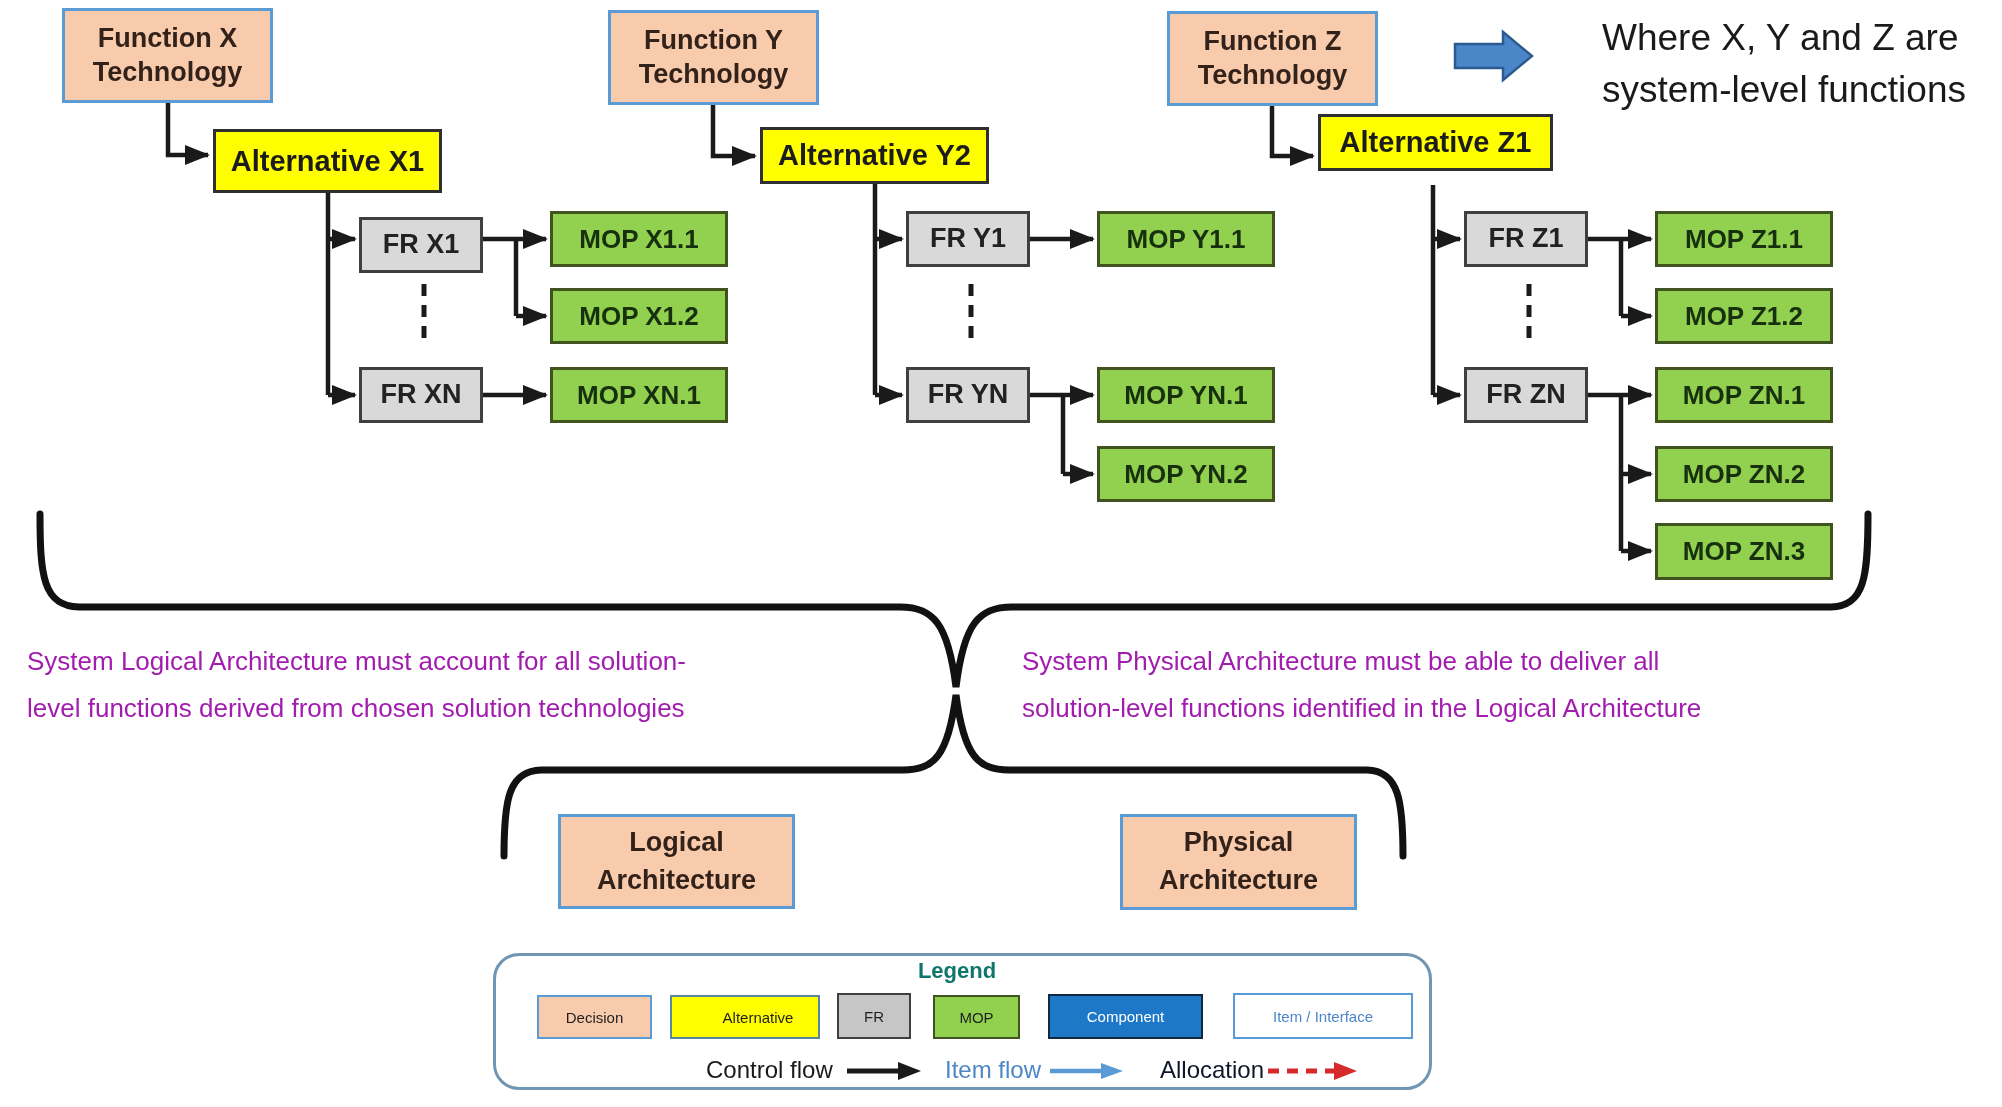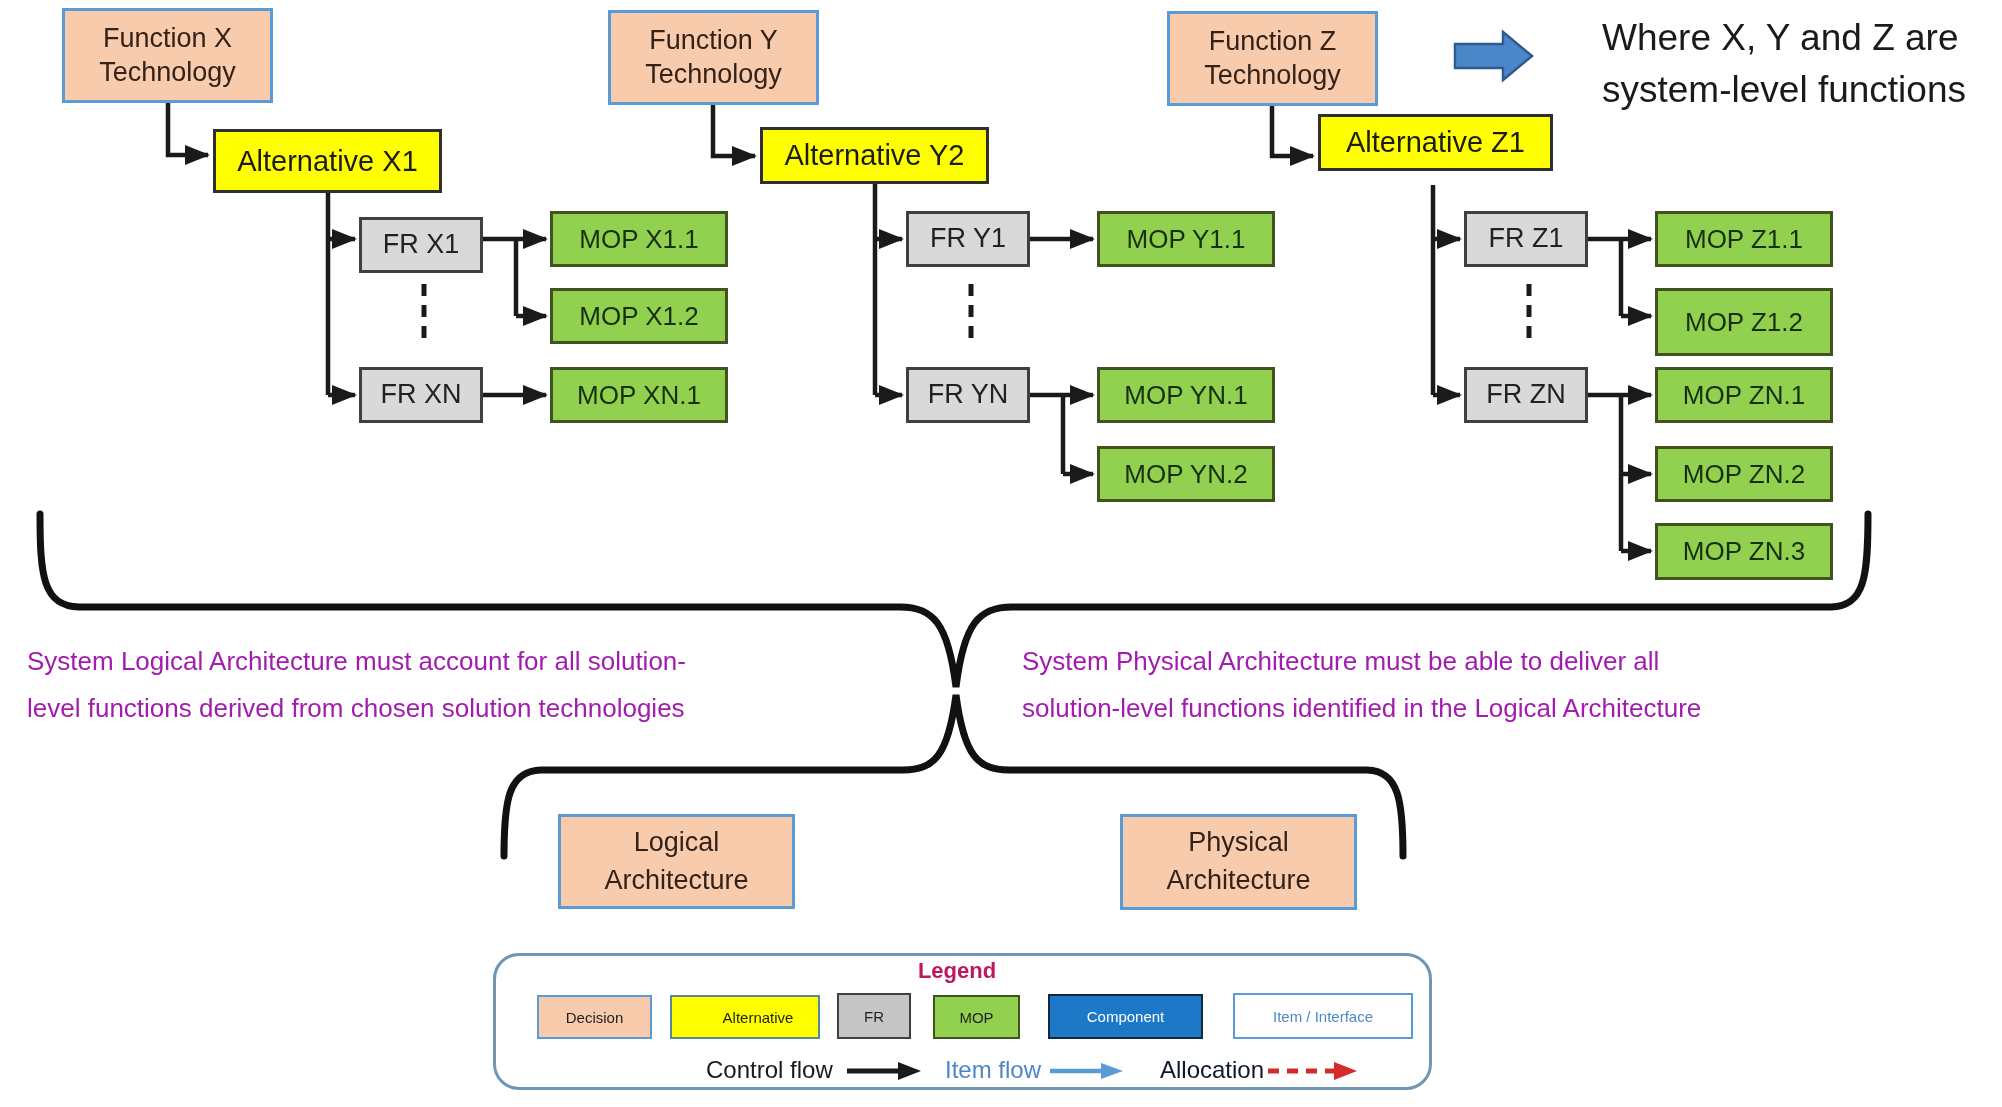--- a/index.html
+++ b/index.html
@@ -4,40 +4,40 @@
 <style>
   html,body{margin:0;padding:0;background:#ffffff;}
   #canvas{
     position:relative;width:2002px;height:1107px;background:#ffffff;overflow:hidden;
     font-family:"Liberation Sans", sans-serif;color:#1f1f1f;
   }
   #wires{position:absolute;left:0;top:0;width:2002px;height:1107px;z-index:1;}
   .node{
     position:absolute;box-sizing:border-box;z-index:2;
     display:flex;flex-direction:column;align-items:center;justify-content:center;
-    text-align:center;line-height:1.25;
+    text-align:center;line-height:1.25;font-weight:bold;
   }
   .peach{background:#F8CBAD;border:3px solid #5B9BD5;}
   .yellow{background:#FFFF00;border:3px solid #2F2F2F;}
   .gray{background:#D9D9D9;border:3px solid #3F3F3F;}
   .green{background:#92D050;border:3px solid #41531F;}
   .func{font-size:27px;color:#33221a;}
   .alt{font-size:29px;color:#1c1c1c;}
   .fr{font-size:27px;color:#222222;}
   .mop{font-size:26px;color:#17300d;}
   .arch{font-size:27px;color:#33221a;line-height:1.4;}
   .note{position:absolute;z-index:2;font-size:26px;line-height:47px;color:#a21caf;white-space:nowrap;}
   .annotation{position:absolute;z-index:2;font-size:37px;line-height:52px;color:#1a1a1a;white-space:nowrap;}
   
   #legend-box{
     position:absolute;left:493px;top:953px;width:939px;height:137px;z-index:2;
     box-sizing:border-box;border:3px solid #7096B4;border-radius:26px;background:#ffffff;
   }
   .legend-title{position:absolute;left:862px;top:958px;width:190px;z-index:3;
-    text-align:center;font-size:22px;font-weight:bold;color:#be185d;}
+    text-align:center;font-size:22px;font-weight:bold;color:#0f766e;}
   .lnode{
     position:absolute;z-index:3;box-sizing:border-box;display:flex;align-items:center;justify-content:center;
     text-align:center;font-size:15px;
   }
   .lnode.peach{border-width:2.5px;}
   .lnode.yellow{border:2.5px solid #56889F;padding-left:26px;}
   .lnode.gray{background:#C6C6C6;border-width:2.5px;}
   .lnode.green{border-width:2.5px;}
   .lnode.component{background:#1E78C8;border:2.5px solid #10293F;color:#ffffff;}
   .lnode.item{background:#ffffff;border:2.5px solid #5B9BD5;color:#4D87C7;}
@@ -132,21 +132,21 @@
   <div class="node green mop" style="left:1097px;top:367px;width:178px;height:56px;">MOP YN.1</div>
   <div class="node green mop" style="left:1097px;top:446px;width:178px;height:56px;">MOP YN.2</div>
 
   <div class="node peach func" style="left:1167px;top:11px;width:211px;height:95px;">
     <div>Function Z</div>
     <div>Technology</div>
   </div>
   <div class="node yellow alt" style="left:1318px;top:114px;width:235px;height:57px;">Alternative Z1</div>
   <div class="node gray fr" style="left:1464px;top:211px;width:124px;height:56px;">FR Z1</div>
   <div class="node green mop" style="left:1655px;top:211px;width:178px;height:56px;">MOP Z1.1</div>
-  <div class="node green mop" style="left:1655px;top:288px;width:178px;height:68px;">MOP Z1.2</div>
+  <div class="node green mop" style="left:1655px;top:288px;width:178px;height:56px;">MOP Z1.2</div>
   <div class="node gray fr" style="left:1464px;top:367px;width:124px;height:56px;">FR ZN</div>
   <div class="node green mop" style="left:1655px;top:367px;width:178px;height:56px;">MOP ZN.1</div>
   <div class="node green mop" style="left:1655px;top:446px;width:178px;height:56px;">MOP ZN.2</div>
   <div class="node green mop" style="left:1655px;top:523px;width:178px;height:57px;">MOP ZN.3</div>
 
   <div class="annotation" style="left:1602px;top:12px;">
     <div>Where X, Y and Z are</div>
     <div>system-level functions</div>
   </div>
 

